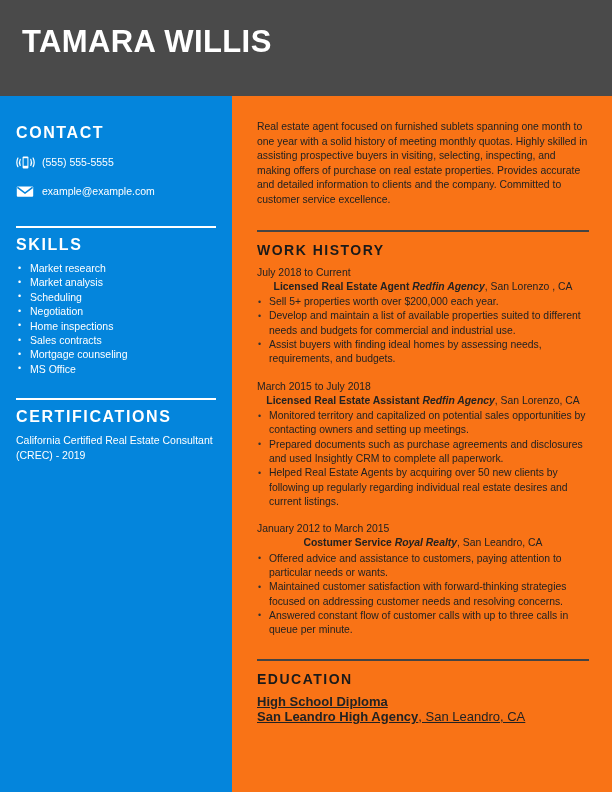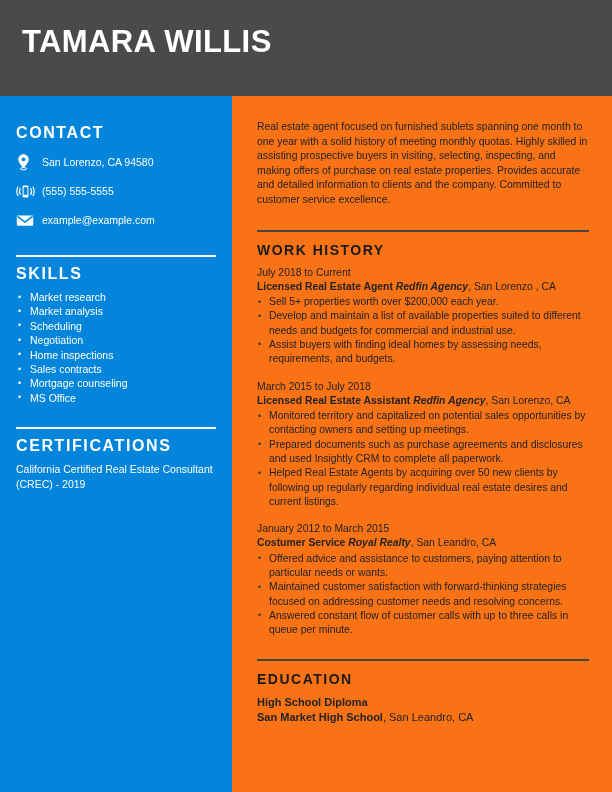--- a/index.html
+++ b/index.html
@@ -134,20 +134,21 @@
   .job { margin-bottom: 13px; }
   .job-dates {
     font-size: 10.4px;
     line-height: 14px;
     color: #222222;
   }
   .job-title-line {
     font-size: 10.4px;
     line-height: 14.5px;
     color: #222222;
+    text-align: center;
   }
   .job-title-line .role { font-weight: bold; }
   .job-title-line .company { font-weight: bold; font-style: italic; }
   .job-title-line .location { font-weight: normal; }
 
   .bullets { list-style: none; margin-top: 1px; }
   .bullets li {
     position: relative;
     font-size: 10.4px;
     line-height: 14.3px;
@@ -158,50 +159,41 @@
   .bullets li::before {
     content: "\2022";
     position: absolute;
     left: 1px;
     top: -0.5px;
     font-size: 9px;
     color: #333333;
   }
 
   .edu-line {
-    font-size: 11px;
+    font-size: 13px;
     line-height: 14.6px;
     color: #222222;
+    text-decoration: underline;
   }
   .edu-line .strong { font-weight: bold; }
 </style>
 </head>
 <body>
 
 <div class="page">
 
   <div class="header">
     <div class="header-name">TAMARA WILLIS</div>
   </div>
 
   <aside class="sidebar">
 
     <section class="block-contact">
       <div class="side-heading">CONTACT</div>
 
-      <div class="contact-row">
-        <span class="contact-icon">
-          <svg width="15" height="18" viewBox="0 0 15 18" fill="none">
-            <path d="M7.5 1.2C4.6 1.2 2.3 3.5 2.3 6.4c0 3.6 5.2 8.4 5.2 8.4s5.2-4.8 5.2-8.4c0-2.9-2.3-5.2-5.2-5.2z" fill="#ffffff"></path>
-            <circle cx="7.5" cy="6.3" r="1.9" fill="#0485dc"></circle>
-            <ellipse cx="7.5" cy="15.7" rx="3.2" ry="1.1" fill="none" stroke="#ffffff" stroke-width="1"></ellipse>
-          </svg>
-        </span>
-        <span class="contact-text">San Lorenzo, CA 94580</span>
-      </div>
 
       <div class="contact-row">
         <span class="contact-icon">
           <svg width="19" height="17" viewBox="0 0 19 17" fill="none">
             <rect x="6.6" y="2.4" width="5.8" height="12.2" rx="1" fill="#ffffff"></rect>
             <rect x="7.6" y="4.2" width="3.8" height="7.6" fill="#0485dc"></rect>
             <path d="M4.2 5.4c-0.9 1.8-0.9 4.2 0 6" stroke="#ffffff" stroke-width="1.2" fill="none" stroke-linecap="round"></path>
             <path d="M1.9 4.1c-1.3 2.7-1.3 6.1 0 8.6" stroke="#ffffff" stroke-width="1.2" fill="none" stroke-linecap="round"></path>
             <path d="M14.8 5.4c0.9 1.8 0.9 4.2 0 6" stroke="#ffffff" stroke-width="1.2" fill="none" stroke-linecap="round"></path>
             <path d="M17.1 4.1c1.3 2.7 1.3 6.1 0 8.6" stroke="#ffffff" stroke-width="1.2" fill="none" stroke-linecap="round"></path>
@@ -286,18 +278,18 @@
         <li>Answered constant flow of customer calls with up to three calls in queue per minute.</li>
       </ul>
     </div>
 
     <div class="main-rule"></div>
     <div class="main-heading">EDUCATION</div>
     <div class="edu-line">
       <span class="strong">High School Diploma</span>
     </div>
     <div class="edu-line">
-      <span class="strong">San Market High School</span><span>, San Leandro, CA</span>
+      <span class="strong">San Leandro High Agency</span><span>, San Leandro, CA</span>
     </div>
 
   </main>
 
 </div>
 
 </body></html>

